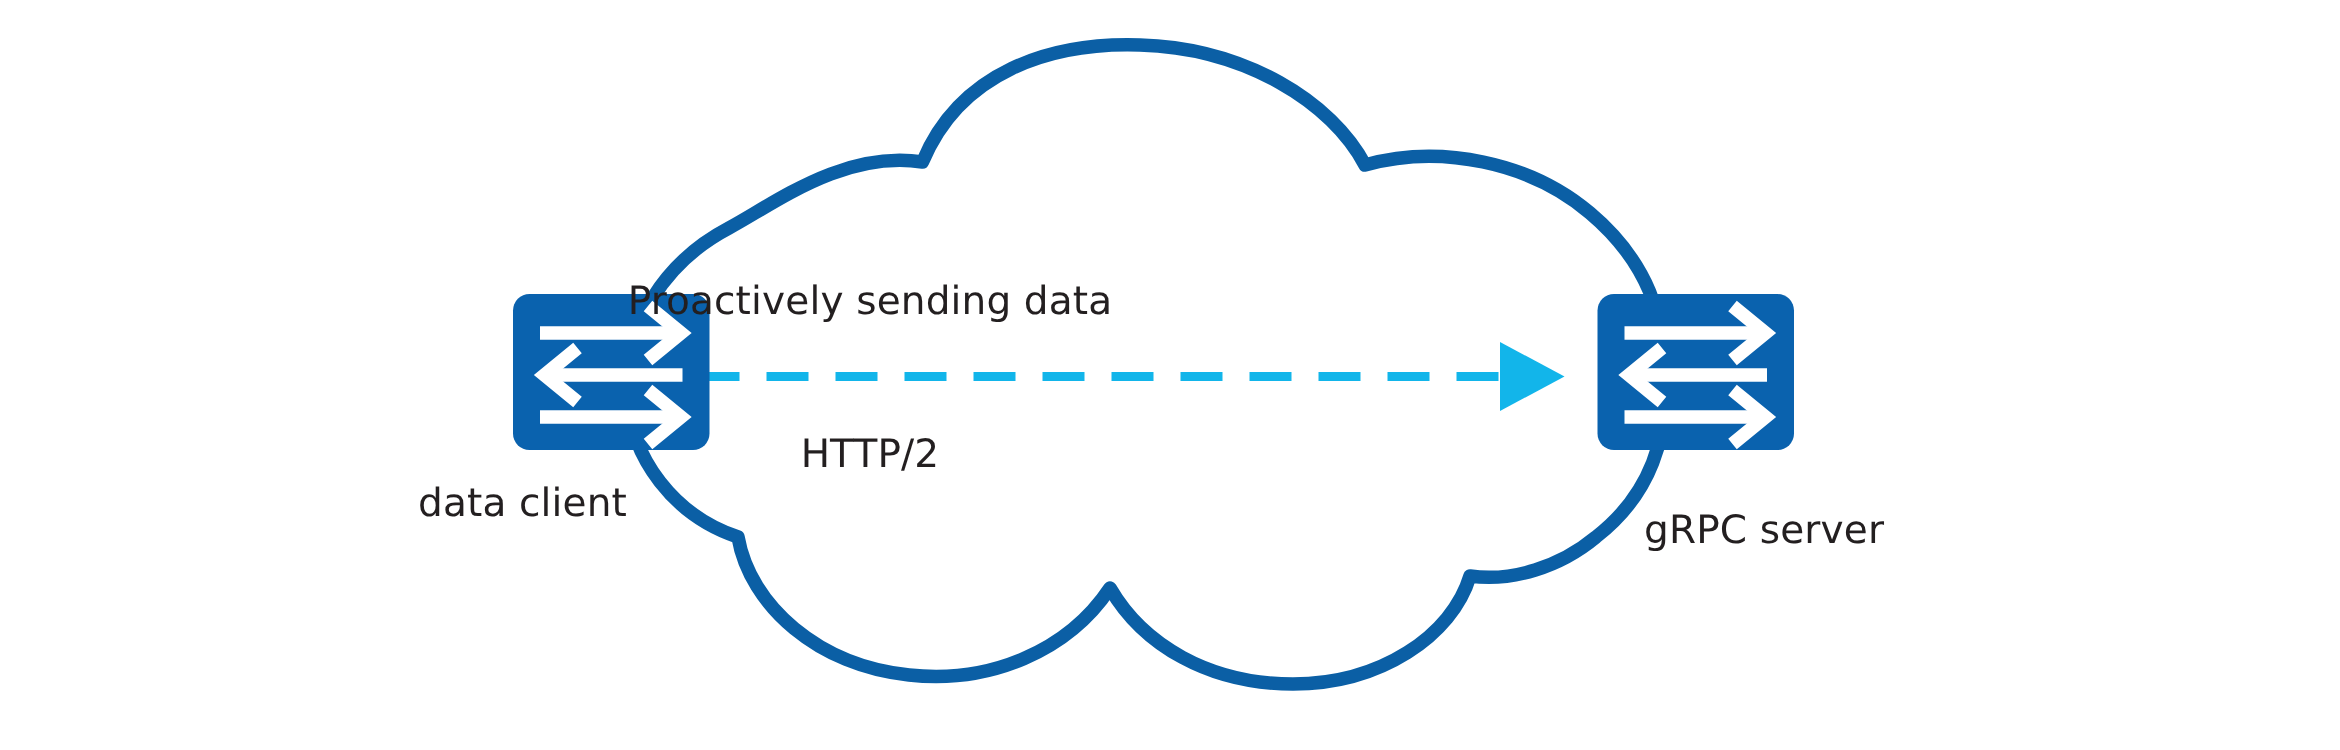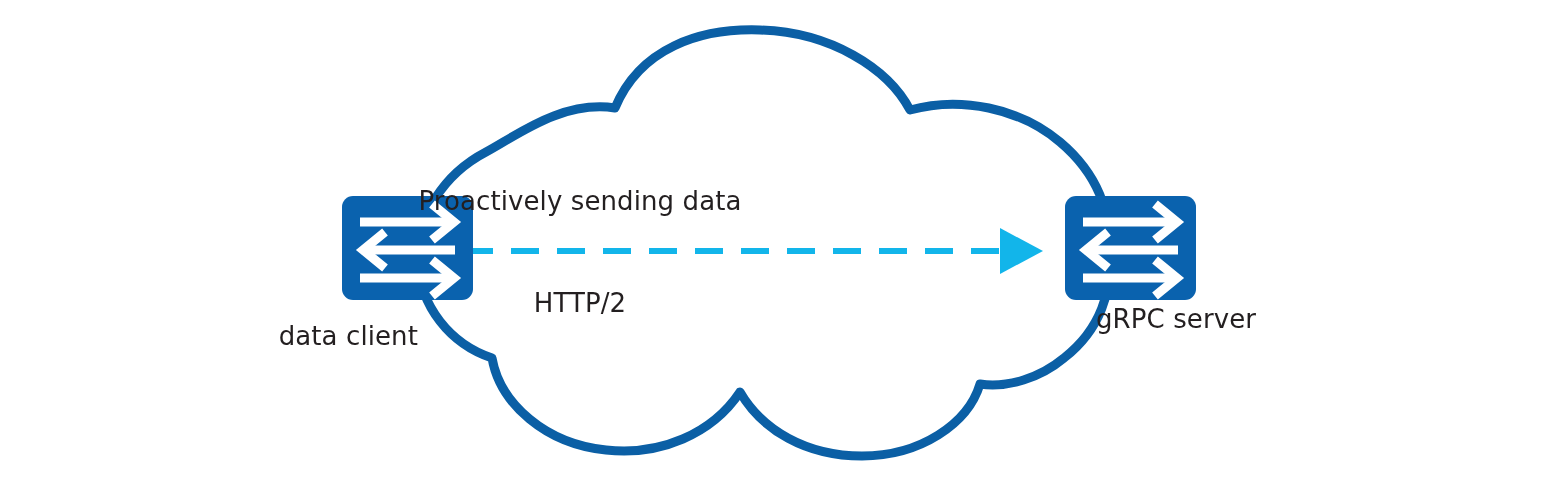--- a/index.html
+++ b/index.html
@@ -54,21 +54,21 @@
     left: 0;
     top: 321px;
     width: 283px;
     padding-right: 0;
     text-align: right;
     font-size: 26px;
     transform: translateX(135px);
   }
   #label-server {
     left: 1096px;
-    top: 304px;
+    top: 339px;
     text-align: left;
     font-size: 26px;
   }
 </style>
 </head>
 <body>
 
 <div id="canvas">
 
   <svg id="diagram-svg" viewBox="0 0 1560 500" xmlns="http://www.w3.org/2000/svg">

